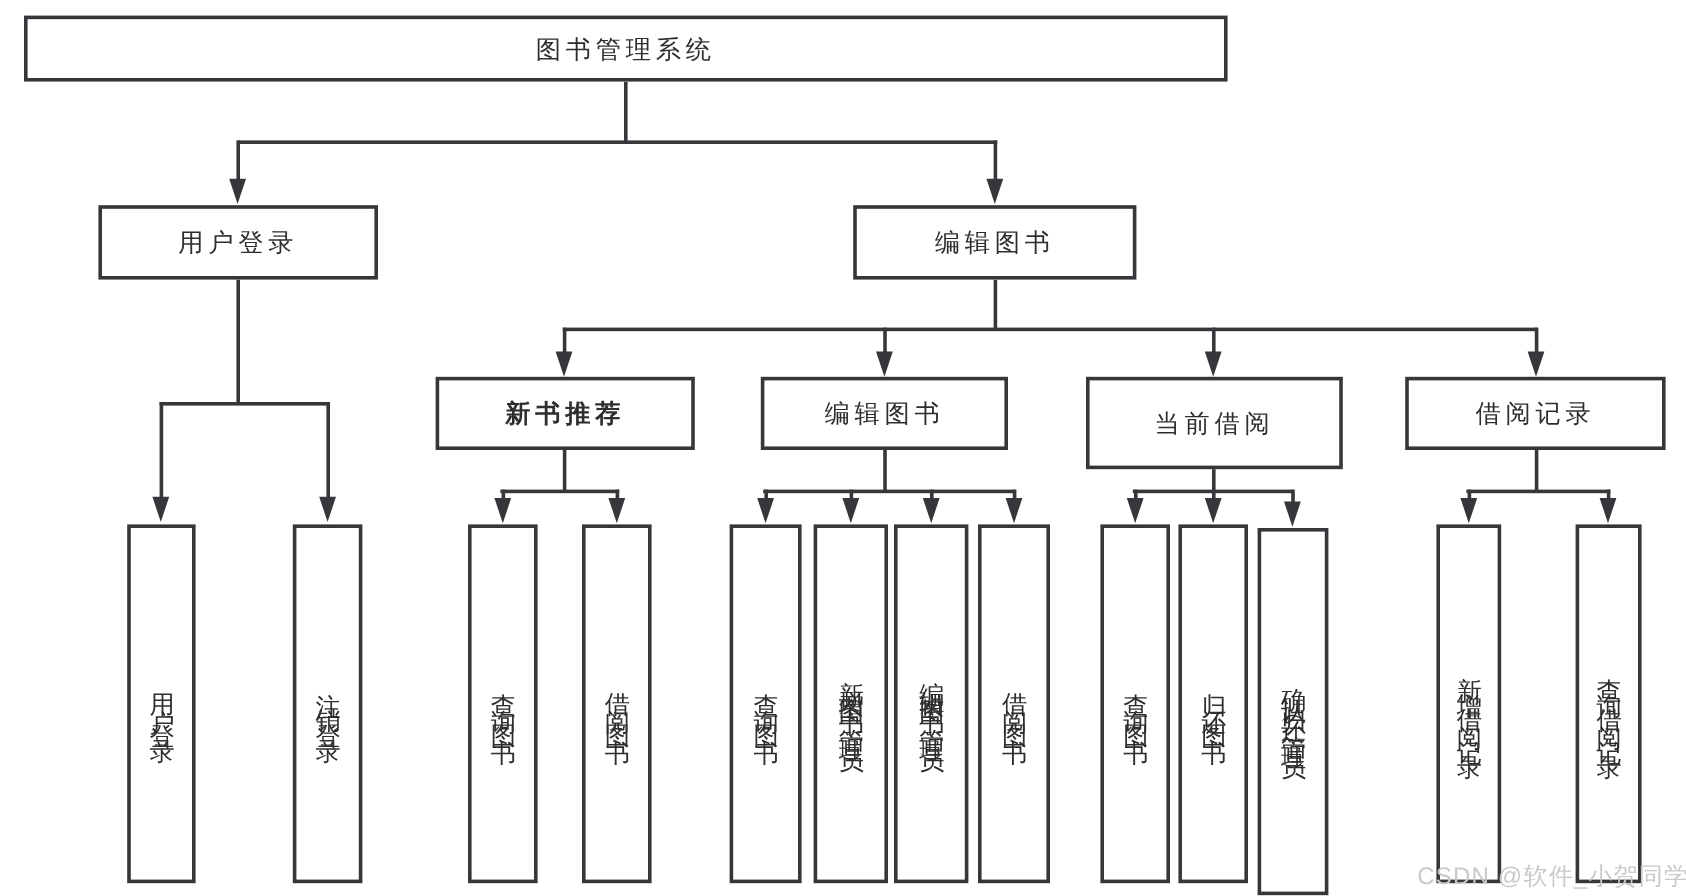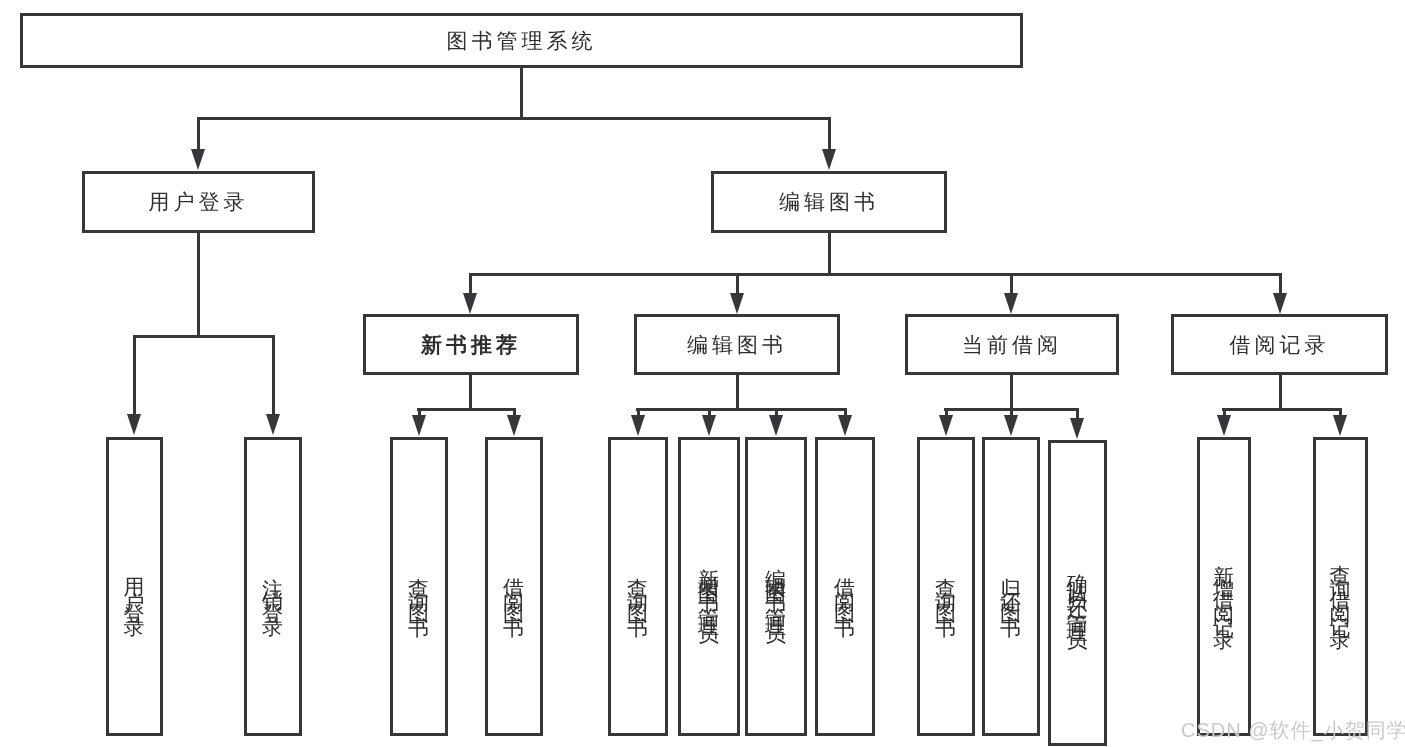--- a/index.html
+++ b/index.html
@@ -108,21 +108,21 @@
   <div class="box" style="left:711px;top:171px;width:236px;height:62px;">
     <span>编辑图书</span>
   </div>
 
   <div class="box" style="left:363px;top:314px;width:216px;height:61px;font-weight:bold;">
     <span>新书推荐</span>
   </div>
   <div class="box" style="left:634px;top:314px;width:206px;height:61px;">
     <span>编辑图书</span>
   </div>
-  <div class="box" style="left:905px;top:314px;width:214px;height:61px;">
+  <div class="box" style="left:905px;top:314px;width:214px;height:77px;">
     <span>当前借阅</span>
   </div>
   <div class="box" style="left:1171px;top:314px;width:217px;height:61px;">
     <span>借阅记录</span>
   </div>
 
   <div class="vbox" style="left:106px;top:437px;width:57px;height:299px;">
     <span class="vtext">用户登录</span>
   </div>
   <div class="vbox" style="left:244px;top:437px;width:58px;height:299px;">

